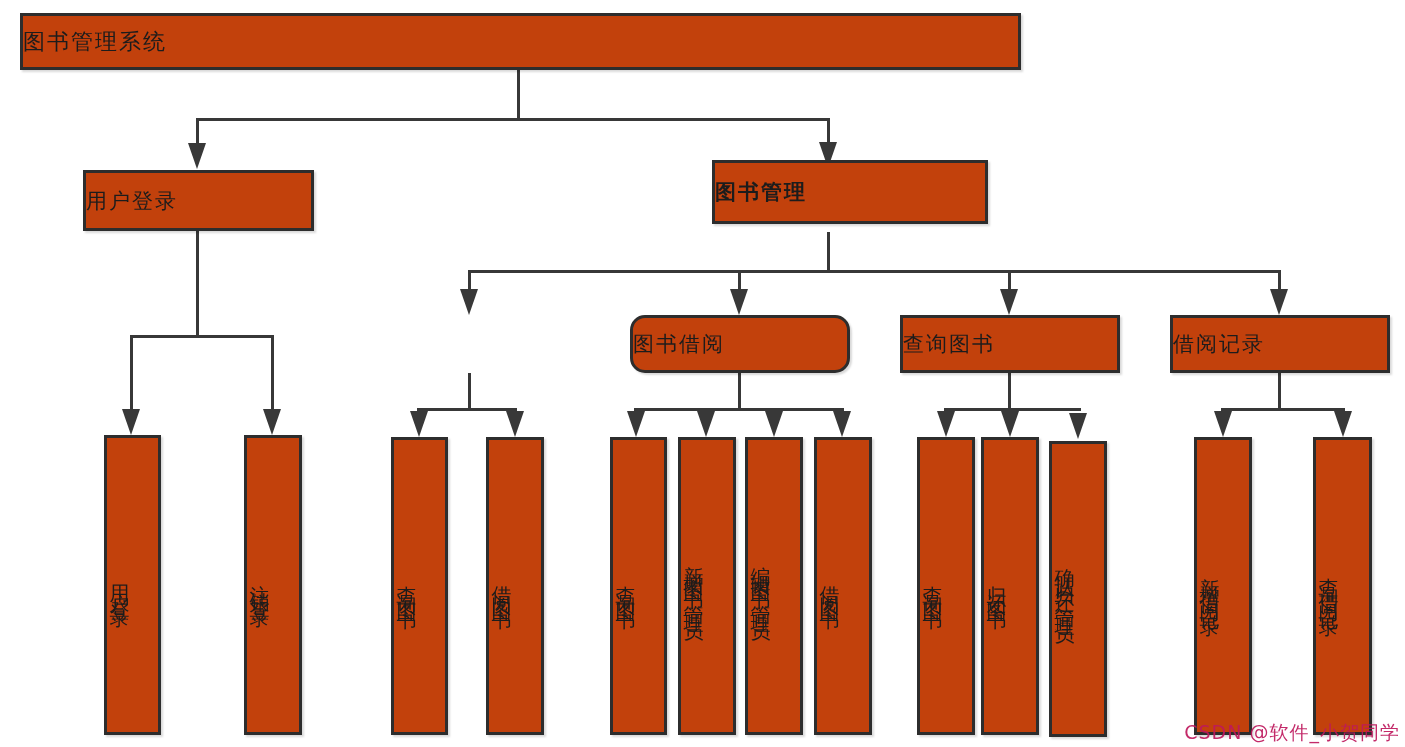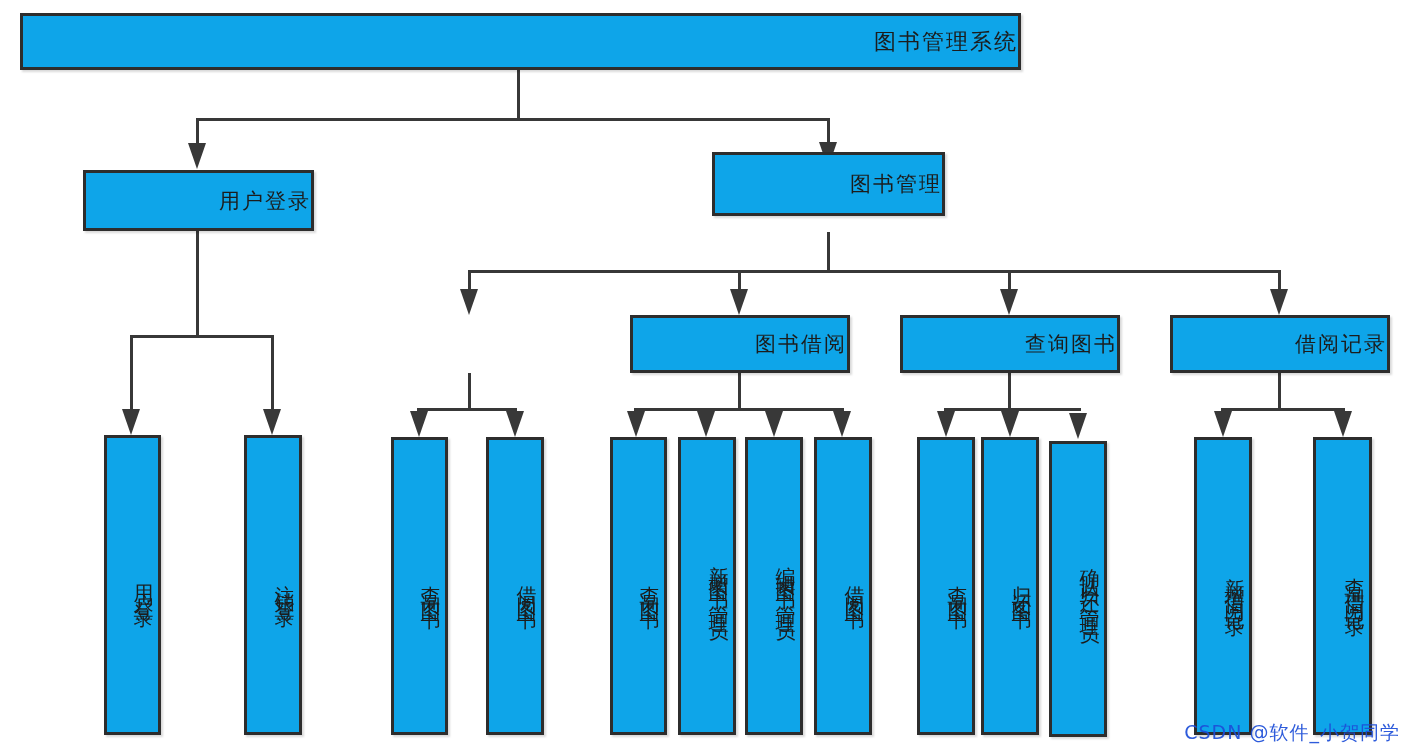--- a/index.html
+++ b/index.html
@@ -9,24 +9,24 @@
     background:#ffffff;
     font-family:"DejaVu Sans","Liberation Sans",sans-serif;
     color:#1f1f1f;
     overflow:hidden;
   }
   
   .node{
     position:absolute;
     box-sizing:border-box;
     border:3px solid #2d2d2d;
-    background:#0ea5e9;
+    background:#c2410c;
     display:flex;
     align-items:center;
-    justify-content:flex-end;
+    justify-content:flex-start;
     box-shadow:2px 2px 2px rgba(0,0,0,0.15);
   }
   .node .lbl{
     font-size:21px;
     letter-spacing:2px;
     color:#1c1c1c;
     white-space:nowrap;
   }
   .node.root .lbl{font-size:22px;}
   .leaf .lbl{
@@ -44,21 +44,21 @@
     width:0;height:0;
     border-left:9px solid transparent;
     border-right:9px solid transparent;
     border-top:26px solid #383838;
   }
   
   .watermark{
     position:absolute;
     right:5px;bottom:1px;
     font-size:19px;
-    color:#1d4ed8;
+    color:#be185d;
     opacity:.92;
     letter-spacing:1px;
     white-space:nowrap;
     z-index:5;
   }
 </style>
 </head>
 <body>
 
 <div class="canvas">
@@ -111,25 +111,25 @@
   <div class="arrow" style="left:1214px;top:411px;"></div>
   <div class="arrow" style="left:1334px;top:411px;"></div>
 
   <div class="node root" style="left:20px;top:13px;width:1001px;height:57px;">
     <span class="lbl">图书管理系统</span>
   </div>
 
   <div class="node" style="left:83px;top:170px;width:231px;height:61px;">
     <span class="lbl">用户登录</span>
   </div>
-  <div class="node" style="left:712px;top:152px;width:233px;height:64px;">
+  <div class="node" style="left:712px;top:160px;width:276px;height:64px;font-weight:bold;">
     <span class="lbl">图书管理</span>
   </div>
 
-  <div class="node" style="left:630px;top:315px;width:220px;height:58px;">
+  <div class="node" style="left:630px;top:315px;width:220px;height:58px;border-radius:15px;">
     <span class="lbl">图书借阅</span>
   </div>
   <div class="node" style="left:900px;top:315px;width:220px;height:58px;">
     <span class="lbl">查询图书</span>
   </div>
   <div class="node" style="left:1170px;top:315px;width:220px;height:58px;">
     <span class="lbl">借阅记录</span>
   </div>
 
   <div class="node leaf" style="left:104px;top:435px;width:57px;height:300px;">

